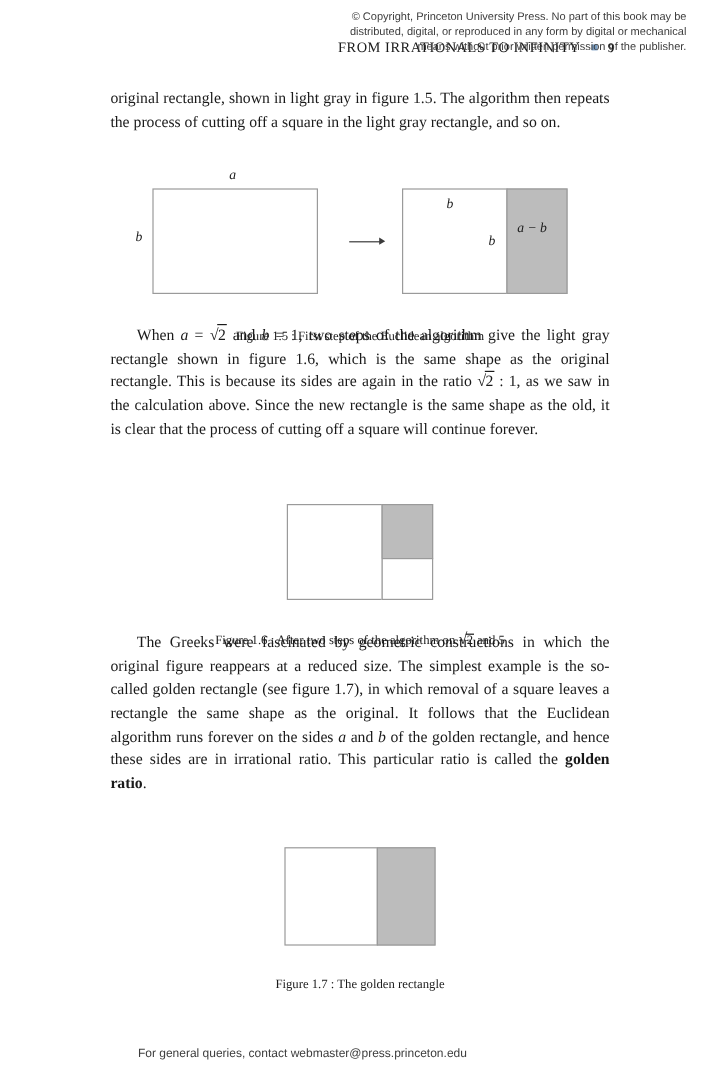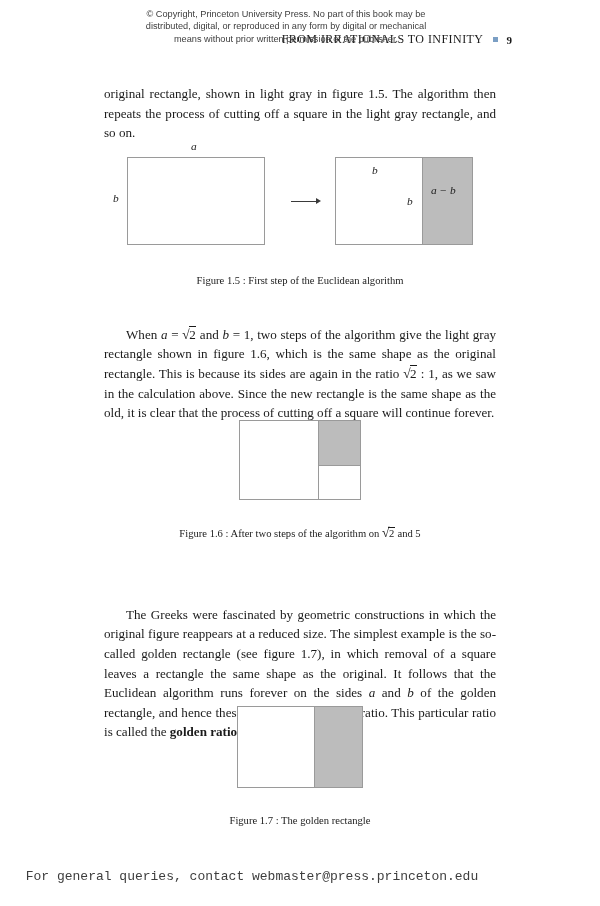--- a/index.html
+++ b/index.html
@@ -15,21 +15,21 @@
     color: #1a1a1a;
     overflow: hidden;
   }
 
   
   .copyright-notice {
     position: absolute;
     top: 8px;
     left: 0;
     width: 572px;
-    text-align: center;
+    text-align: right;
     font-family: "Liberation Sans", "DejaVu Sans", sans-serif;
     font-size: 9.2px;
     line-height: 12.4px;
     color: #3d3d3d;
     z-index: 3;
   }
   .copyright-notice div { white-space: nowrap; }
 
   
   .running-head {
@@ -64,21 +64,21 @@
   }
 
   
   .content {
     position: absolute;
     top: 68px;
     left: 88px;
     width: 424px;
   }
   p.para {
-    margin: 16px;
+    margin: 4px;
     font-size: 13.1px;
     line-height: 19.6px;
     text-align: justify;
     text-justify: inter-word;
     hyphens: none;
   }
   p.para.indent { text-indent: 22px; }
   .it { }
   .bd { font-weight: bold; }
   .mathvar { font-style: italic; font-family: "Liberation Serif", "DejaVu Serif", serif; }
@@ -139,22 +139,22 @@
     margin-left: -1px;
   }
 
   
   .footer-note {
     position: absolute;
     bottom: 22px;
     left: 0;
     width: 504px;
     text-align: center;
-    font-family: Liberation Mono, monospace;
-    font-size: 13px;
+    font-family: Liberation Sans, sans-serif;
+    font-size: 10px;
     color: #3d3d3d;
   }
 </style>
 </head>
 <body>
 
 <div class="copyright-notice">
   <div>© Copyright, Princeton University Press. No part of this book may be</div>
   <div>distributed, digital, or reproduced in any form by digital or mechanical</div>
   <div>means without prior written permission of the publisher.</div>

